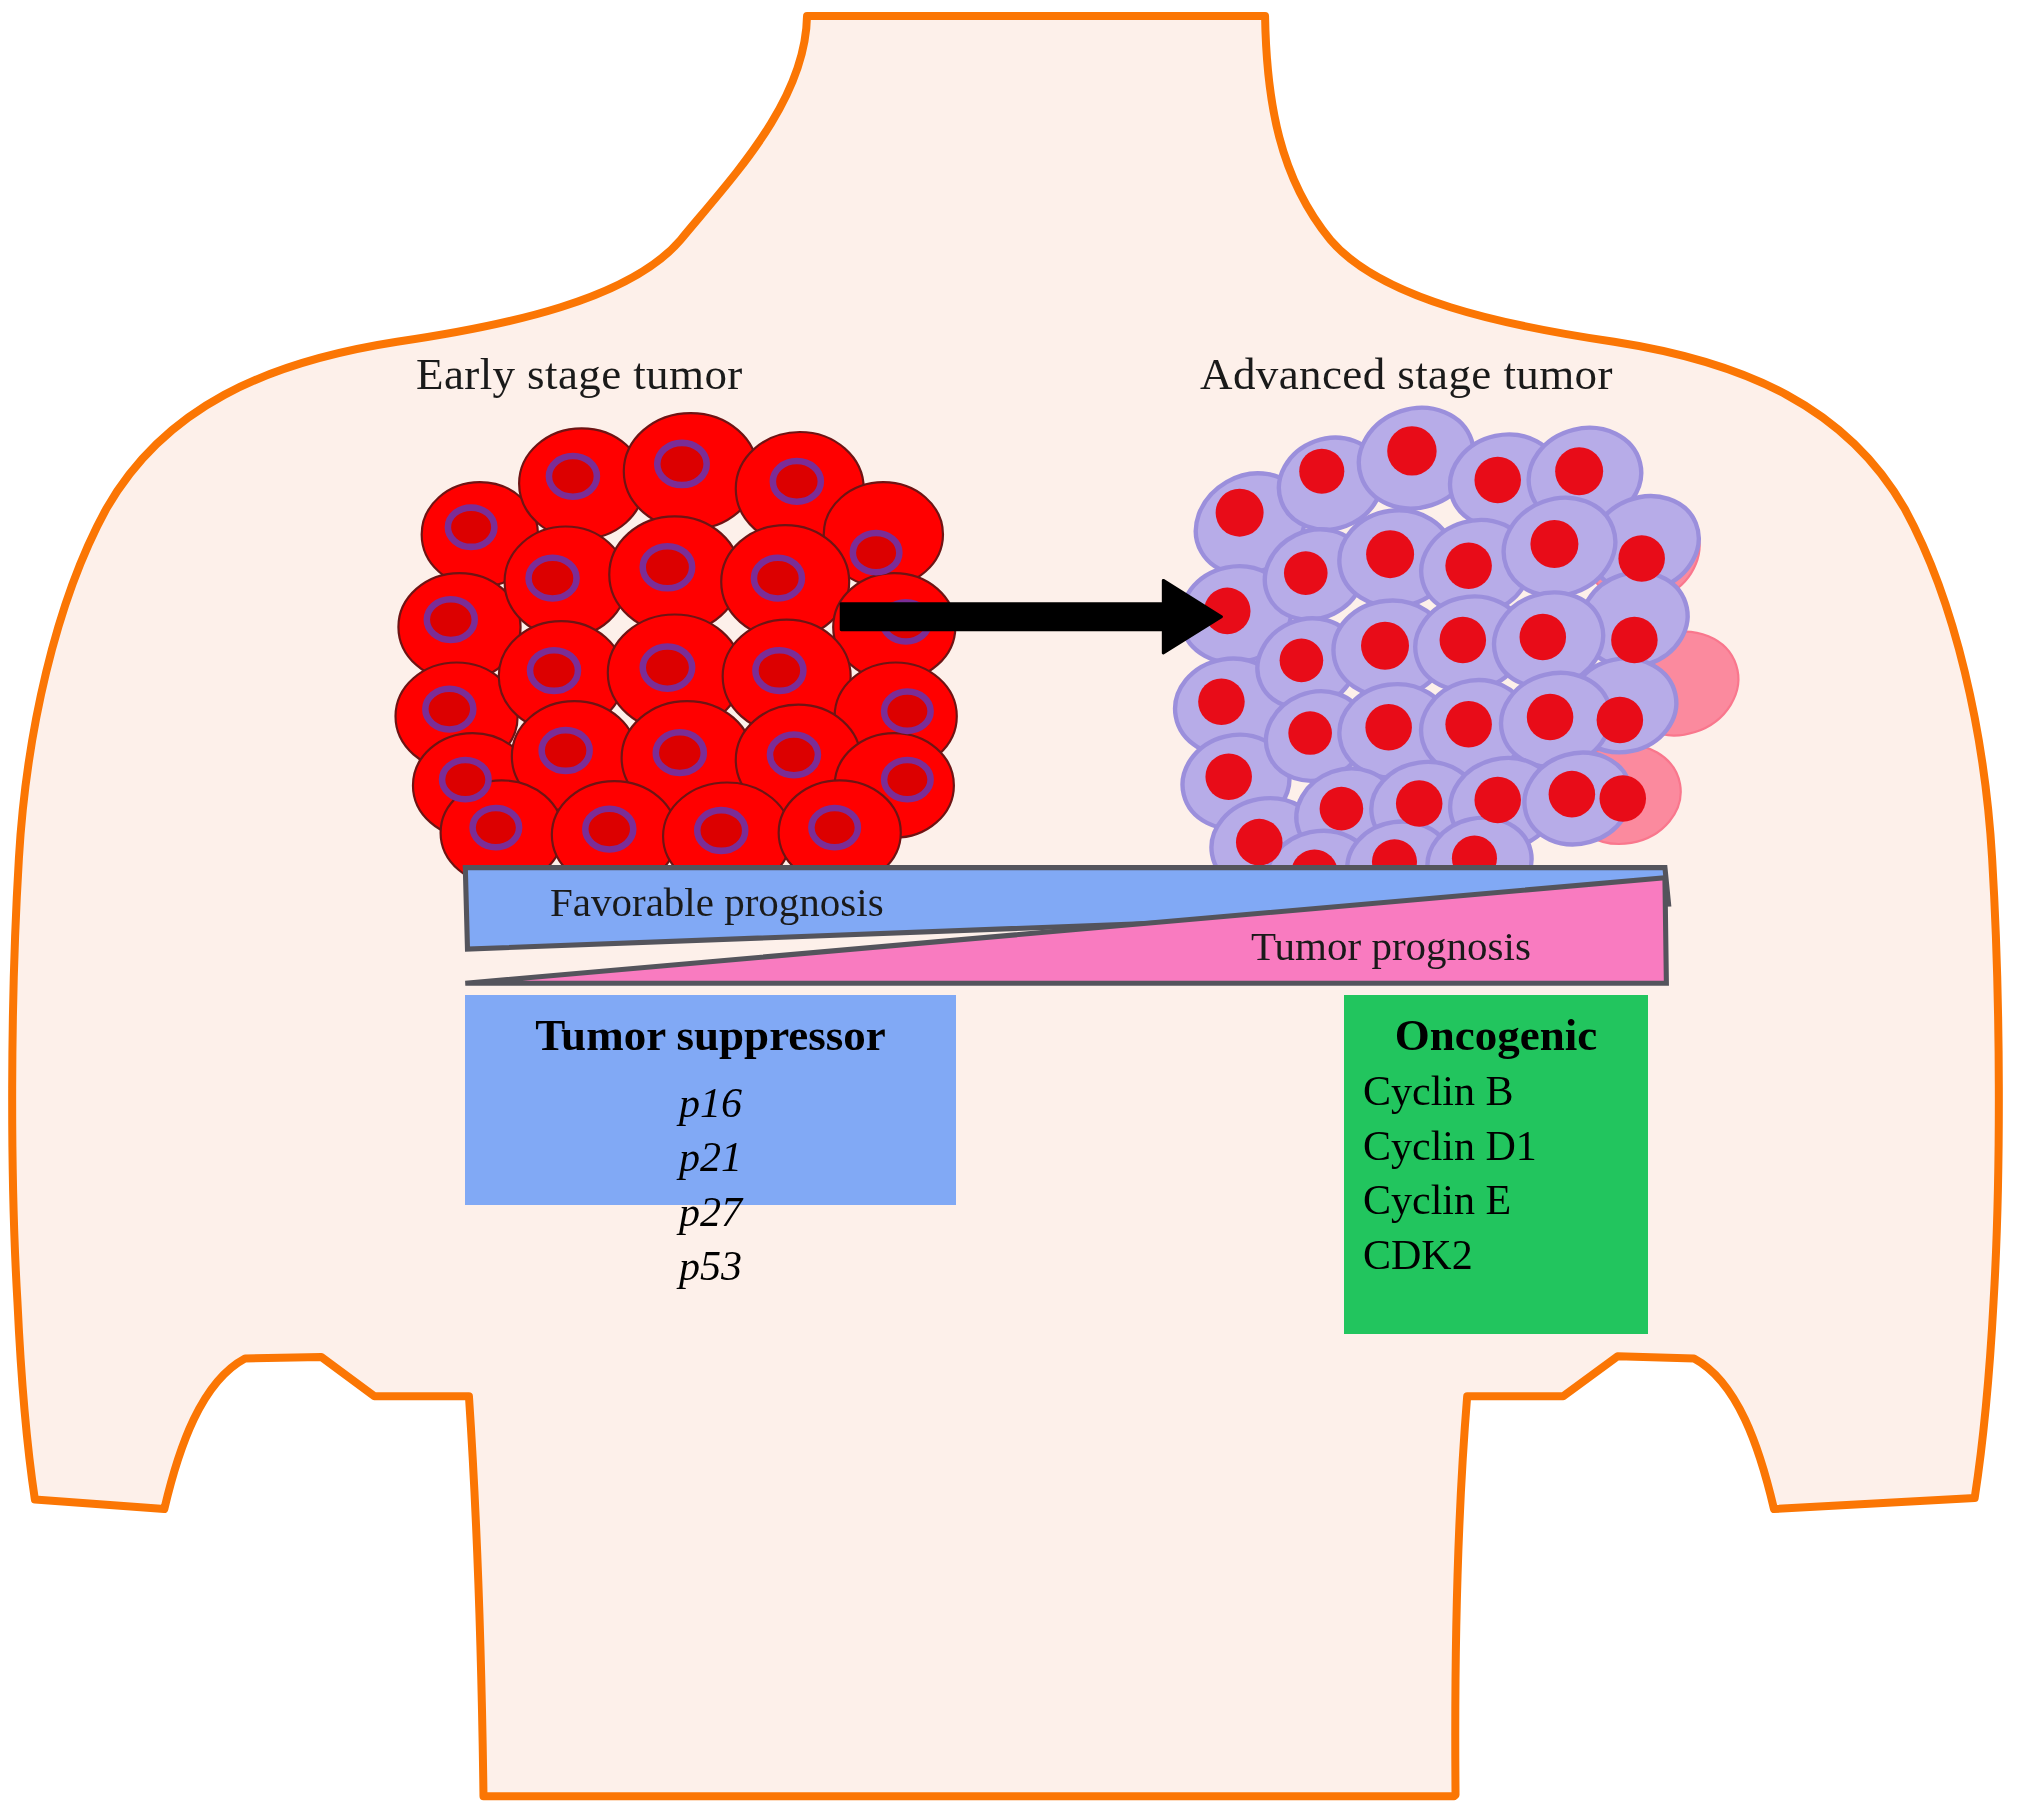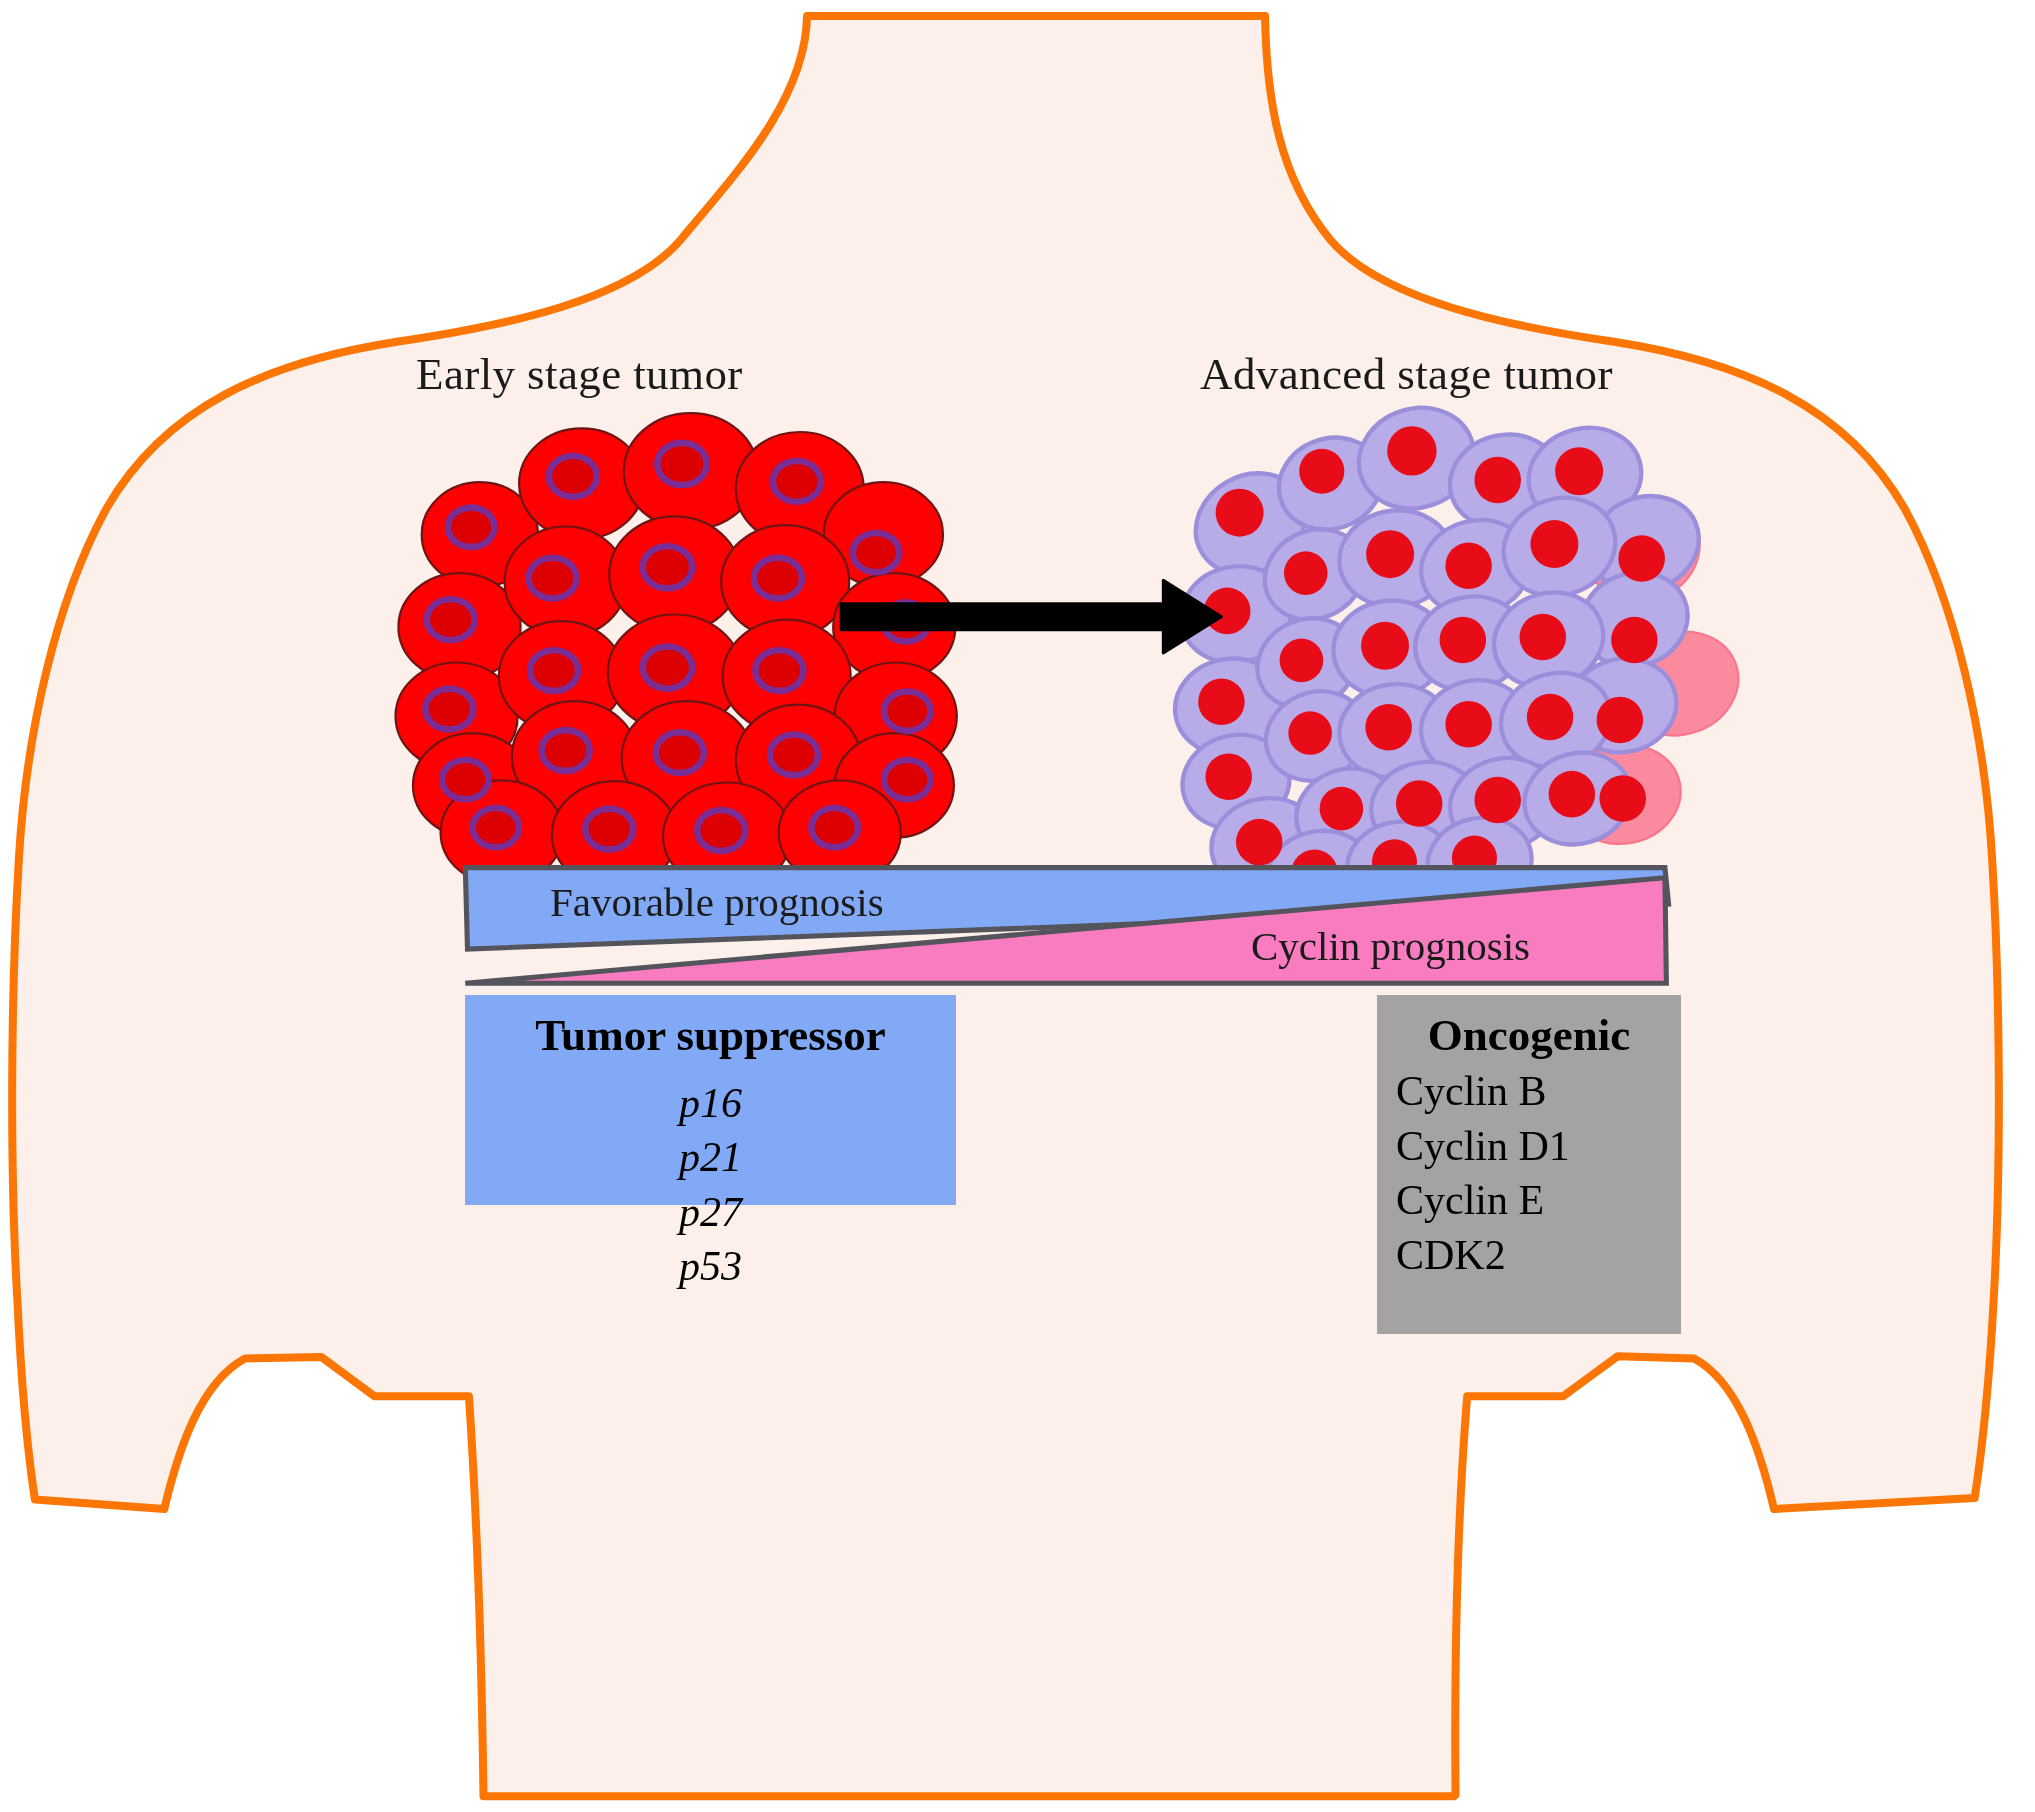--- a/index.html
+++ b/index.html
@@ -7,21 +7,21 @@
        font-family:"Liberation Serif","DejaVu Serif",serif;}
   #stage{position:absolute;left:0;top:0;width:2035px;height:1813px;}
   svg.layer{position:absolute;left:0;top:0;width:2035px;height:1813px;overflow:visible;}
   .htext{position:absolute;color:#1a1a1a;white-space:nowrap;}
   .stage-label{font-size:45px;letter-spacing:0.4px;}
   .prog-label{font-size:41px;}
   .box{position:absolute;box-sizing:border-box;}
   .box-title{font-weight:bold;font-size:45px;text-align:center;line-height:1.08;}
   .box-item{font-size:42px;line-height:1.30;}
   .bluebox{background:#81A9F5;}
-  .pinkbox{background:#a3a3a3;margin-left:33px;}
+  .pinkbox{background:#22c55e;}
   .list-center{text-align:center;}
   .list-left{text-align:left;}
 </style>
 </head>
 <body>
 
 <div id="stage">
 
   <svg class="layer" viewBox="0 0 2799 2493" preserveAspectRatio="none">
     <path d="M1110 22
@@ -188,21 +188,21 @@
     <path d="M1157 830 L1600 830 L1600 798 L1680 848 L1600 898 L1600 866 L1157 866 Z" fill="#000000" stroke="#000000" stroke-width="4" stroke-linejoin="round"></path>
   </svg>
 
   <svg class="layer" viewBox="0 0 2799 2493" preserveAspectRatio="none">
     <polygon points="640,1193 2290,1193 2295,1243 643,1305" fill="#81A9F5" stroke="#54545C" stroke-width="7"></polygon>
     <polygon points="640,1352 2290,1207 2292,1352" fill="#F97BC0" stroke="#54545C" stroke-width="7"></polygon>
   </svg>
 
   <div class="htext prog-label" style="left:550px;top:878px;font-family:Liberation Serif, serif;">Favorable prognosis</div>
 
-  <div class="htext prog-label" style="left:1251px;top:922px;">Cyclin prognosis</div>
+  <div class="htext prog-label" style="left:1251px;top:922px;">Tumor prognosis</div>
 
   <div class="htext stage-label" style="left:416px;top:348px;">Early stage tumor</div>
 
   <div class="htext stage-label" style="left:1200px;top:348px;">Advanced stage tumor</div>
 
   <div class="box bluebox" style="left:465px;top:995px;width:491px;height:210px;padding-top:16px;">
     <div class="box-title">Tumor suppressor</div>
     <div class="list-center" style="margin-top:16px;font-style:italic;">
       <div class="box-item">p16</div>
       <div class="box-item">p21</div>

